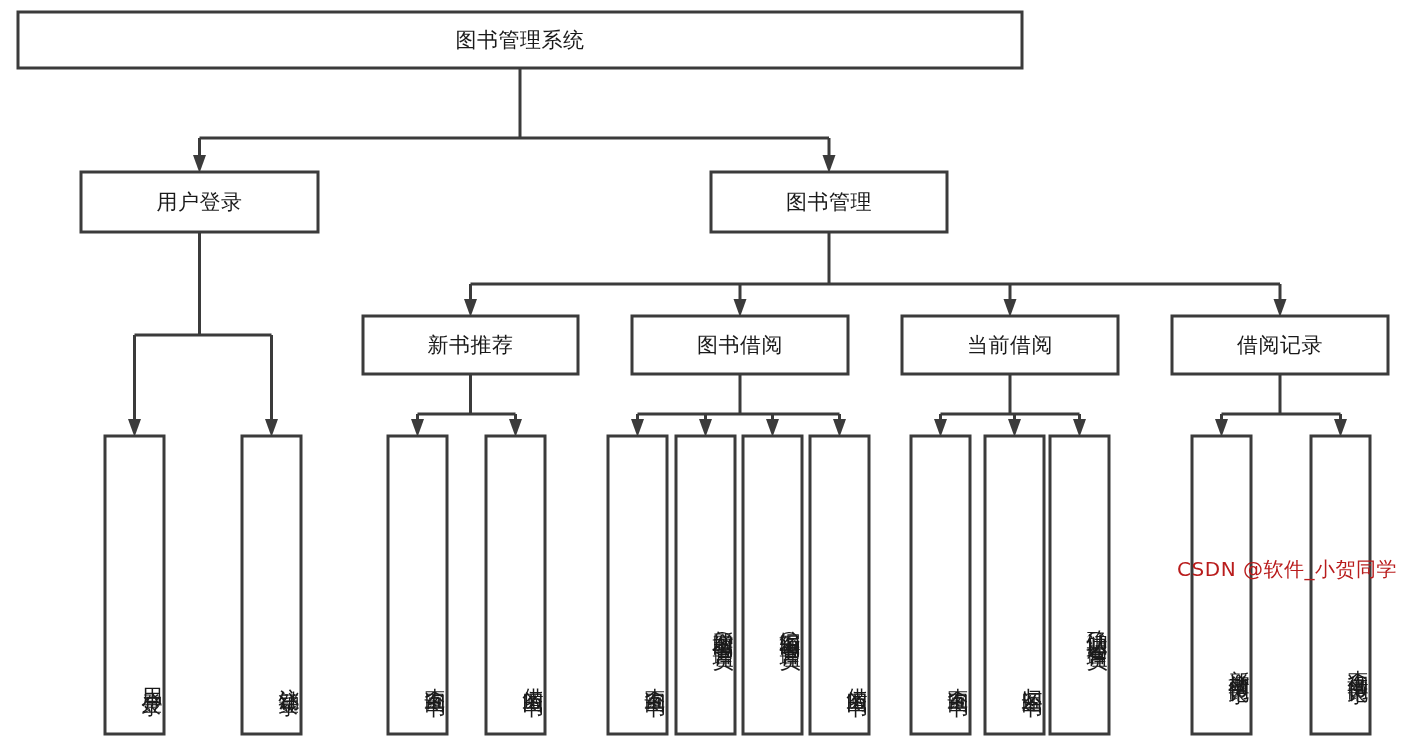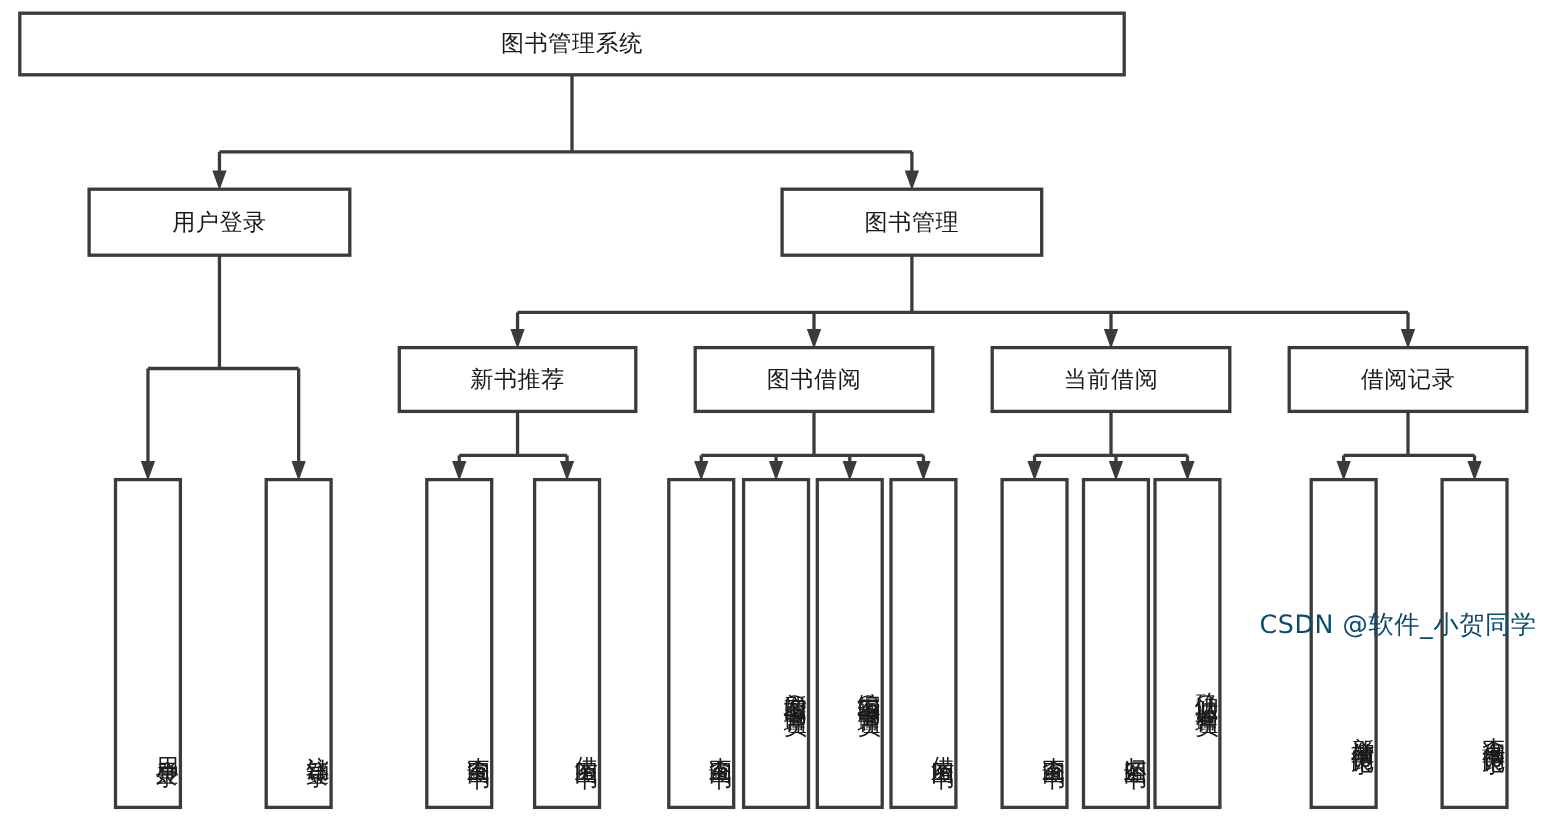--- a/index.html
+++ b/index.html
@@ -63,22 +63,22 @@
     pointer-events: none;
     display: flex;
     align-items: flex-start;
     justify-content: center;
   }
   .watermark {
     position: absolute;
     right: 8px;
     bottom: 4px;
     font-family: "DejaVu Sans", "Liberation Sans", sans-serif;
-    font-size: 23px;
-    color: #0c4a6e;
+    font-size: 20px;
+    color: #b91c1c;
     white-space: nowrap;
     letter-spacing: 0.5px;
   }
 </style>
 </head>
 <body>
 
 <div id="diagram-root">
   <svg class="diagram-canvas" id="diagram-svg" viewBox="0 0 1405 747" xmlns="http://www.w3.org/2000/svg">
       <g>

